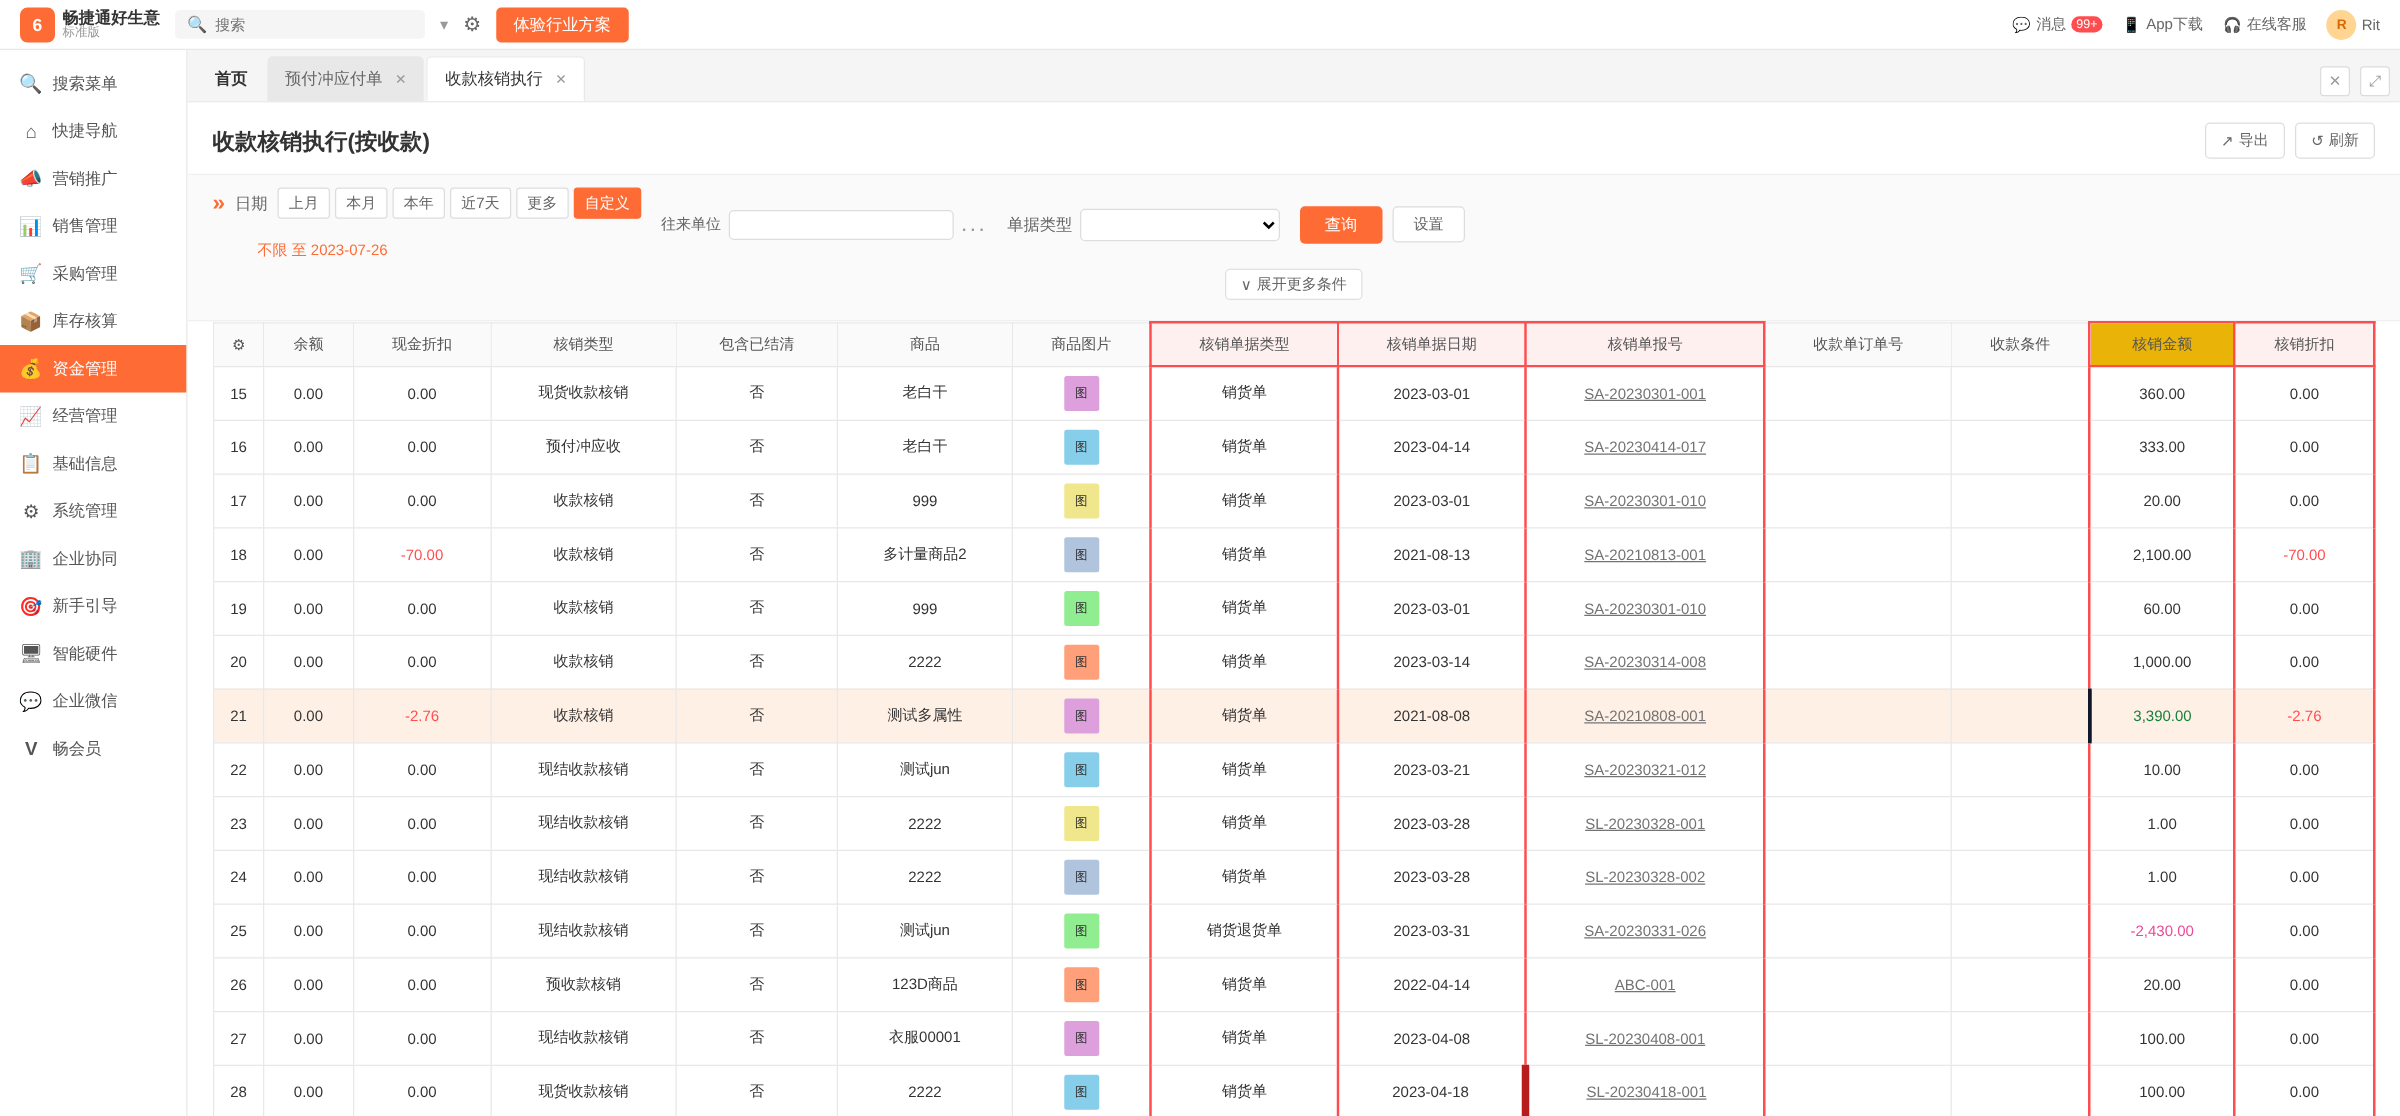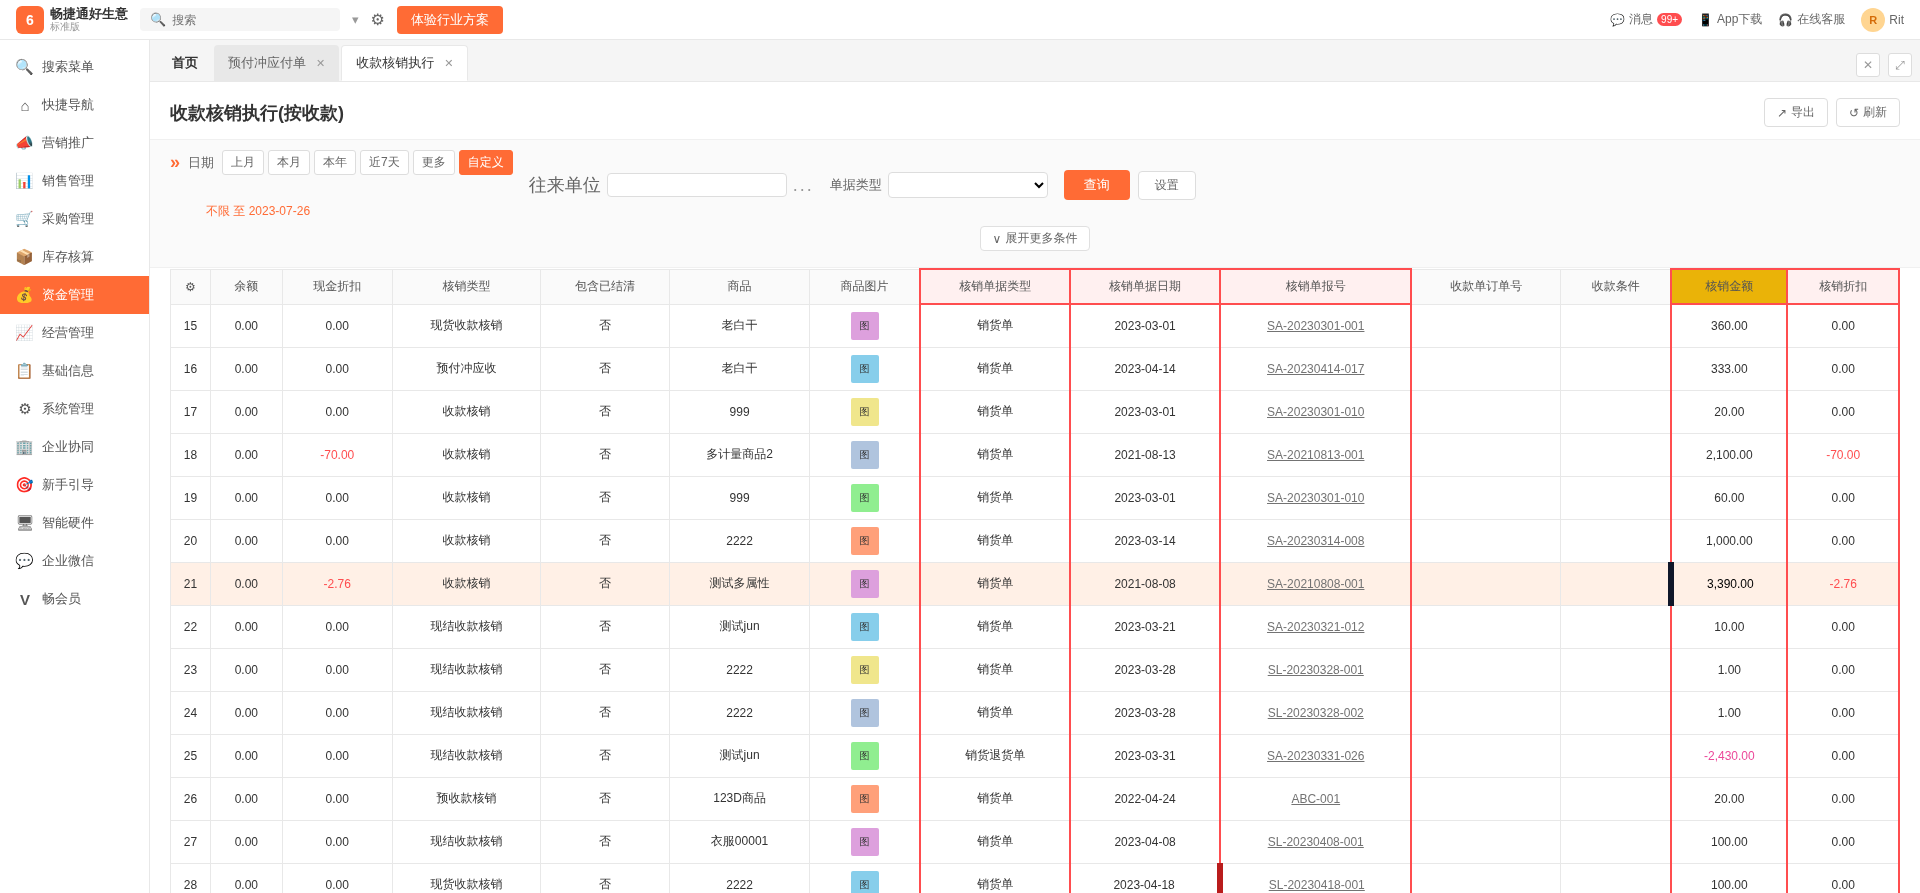--- a/index.html
+++ b/index.html
@@ -46,21 +46,21 @@
     .btn-export { display: flex; align-items: center; gap: 4px; border: 1px solid #ddd; background: #fff; border-radius: 4px; padding: 5px 12px; cursor: pointer; font-size: 12px; color: #666; }
     .btn-refresh { display: flex; align-items: center; gap: 4px; border: 1px solid #ddd; background: #fff; border-radius: 4px; padding: 5px 12px; cursor: pointer; font-size: 12px; color: #666; }
 
     
     .filter-bar { padding: 10px 20px; background: #fafafa; border-bottom: 1px solid #f0f0f0; }
     .filter-row { display: flex; align-items: center; gap: 16px; flex-wrap: wrap; }
     .filter-group { display: flex; align-items: center; gap: 6px; }
     .filter-date-btns { display: flex; gap: 4px; }
     .date-btn { padding: 3px 8px; border: 1px solid #ddd; border-radius: 3px; background: #fff; cursor: pointer; font-size: 12px; color: #666; }
     .date-btn.custom { background: #ff6b35; color: white; border-color: #ff6b35; }
-    .date-range-text { color: #ff6b35; font-size: 12px; margin-top: 20px; }
+    .date-range-text { color: #ff6b35; font-size: 12px; margin-top: 9px; }
     .filter-input { border: 1px solid #ddd; border-radius: 4px; padding: 4px 10px; font-size: 12px; width: 180px; outline: none; }
     .filter-select { border: 1px solid #ddd; border-radius: 4px; padding: 4px 10px; font-size: 12px; width: 160px; outline: none; background: #fff; }
     .btn-query { background: #ff6b35; color: white; border: none; border-radius: 4px; padding: 6px 20px; cursor: pointer; font-size: 13px; }
     .btn-settings { border: 1px solid #ddd; background: #fff; border-radius: 4px; padding: 5px 16px; cursor: pointer; font-size: 12px; color: #666; }
 
     
     .table-area { flex: 1; overflow: auto; padding: 0 20px; }
     .data-table { width: 100%; border-collapse: collapse; min-width: 1600px; }
     .data-table th { background: #fafafa; border: 1px solid #e8e8e8; padding: 8px 10px; text-align: center; font-weight: normal; color: #555; font-size: 12px; white-space: nowrap; position: sticky; top: 0; z-index: 2; }
     .data-table td { border: 1px solid #e8e8e8; padding: 7px 10px; text-align: center; font-size: 12px; color: #333; white-space: nowrap; }
@@ -225,21 +225,21 @@
                 <button class="date-btn">本年</button>
                 <button class="date-btn">近7天</button>
                 <button class="date-btn">更多</button>
                 <button class="date-btn custom">自定义</button>
               </div>
             </div>
             <span class="date-range-text" style="margin-left:36px">不限 至 2023-07-26</span>
           </div>
 
           <div class="filter-group">
-            <span style="color:#666;font-size:18px">往来单位</span>
+            <span style="color:#666;font-size:12px">往来单位</span>
             <input class="filter-input" style="">
             <span style="color:#999;font-size:18px;letter-spacing:2px">...</span>
           </div>
 
           <div class="filter-group">
             <span style="color:#666;font-size:13px">单据类型</span>
             <select class="filter-select">
               <option></option>
             </select>
           </div>
@@ -397,21 +397,21 @@
     <td>否</td>
     <td>测试多属性</td>
     <td>
                   <div style="width:28px;height:28px;background:#dda0dd;border-radius:2px;margin:auto;display:flex;align-items:center;justify-content:center;font-size:10px">图</div>
                 </td>
     <td style="border-left:2px solid #ff4d4f;border-right:2px solid #ff4d4f">销货单</td>
     <td style="border-left:2px solid #ff4d4f;border-right:2px solid #ff4d4f">2021-08-08</td>
     <td style="border-left:2px solid #ff4d4f;border-right:2px solid #ff4d4f"><span class="link-cell">SA-20210808-001</span></td>
     <td></td>
     <td></td>
-    <td style="border-left:6px solid #0f172a;border-right:2px solid #ff4d4f;color:#000000">3,390.00</td>
+    <td style="border-left:3px solid #0f172a;border-right:2px solid #ff4d4f;color:#15803d">3,390.00</td>
     <td style="border-left:2px solid #ff4d4f;border-right:2px solid #ff4d4f;color:#ff4d4f">-2.76</td>
   </tr>
               <tr>
     <td>22</td>
     <td>0.00</td>
     <td style="color:#333">0.00</td>
     <td>现结收款核销</td>
     <td>否</td>
     <td>测试jun</td>
     <td>
@@ -483,21 +483,21 @@
     <td>26</td>
     <td>0.00</td>
     <td style="color:#333">0.00</td>
     <td>预收款核销</td>
     <td>否</td>
     <td>123D商品</td>
     <td>
                   <div style="width:28px;height:28px;background:#ffa07a;border-radius:2px;margin:auto;display:flex;align-items:center;justify-content:center;font-size:10px">图</div>
                 </td>
     <td style="border-left:2px solid #ff4d4f;border-right:2px solid #ff4d4f">销货单</td>
-    <td style="border-left:2px solid #ff4d4f;border-right:2px solid #ff4d4f">2022-04-24</td>
+    <td style="border-left:2px solid #ff4d4f;border-right:2px solid #ff4d4f">2022-04-14</td>
     <td style="border-left:2px solid #ff4d4f;border-right:2px solid #ff4d4f"><span class="link-cell">ABC-001</span></td>
     <td></td>
     <td></td>
     <td style="border-left:2px solid #ff4d4f;border-right:2px solid #ff4d4f;color:#333">20.00</td>
     <td style="border-left:2px solid #ff4d4f;border-right:2px solid #ff4d4f;color:#333">0.00</td>
   </tr>
               <tr>
     <td>27</td>
     <td>0.00</td>
     <td style="color:#333">0.00</td>

